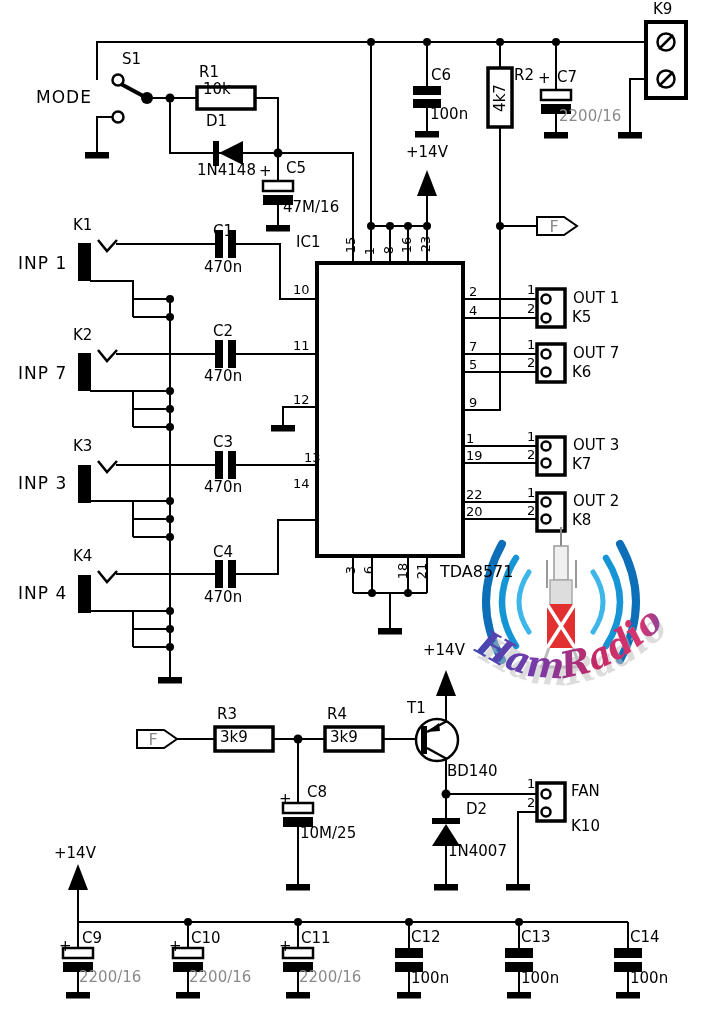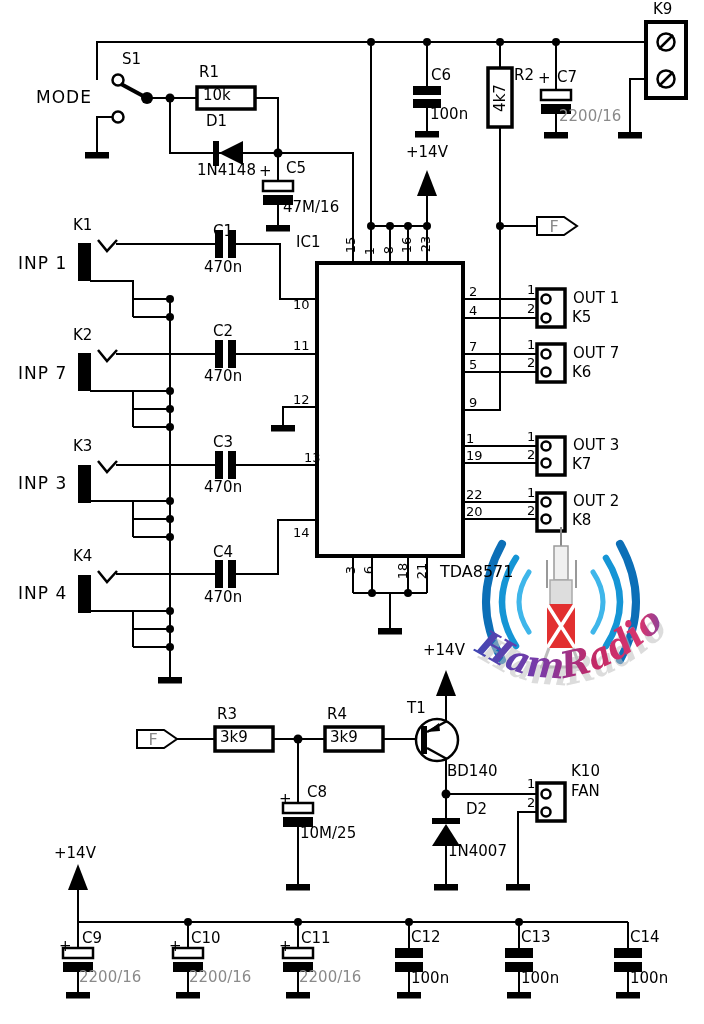--- a/index.html
+++ b/index.html
@@ -288,21 +288,21 @@
     </text>
     <text font-family="'DejaVu Serif','Liberation Serif',serif" font-size="36" font-style="italic" font-weight="bold" fill="url(#hamgrad)">
       <textPath href="#logopath" xlink:href="#logopath">HamRadio</textPath>
     </text>
   </g>
 </svg>
 
 <span class="lbl big" style="left:36px;top:89px">MODE</span>
 <span class="lbl" style="left:122px;top:52px">S1</span>
 <span class="lbl" style="left:199px;top:65px">R1</span>
-<span class="lbl" style="left:203px;top:88px">10k</span>
+<span class="lbl" style="left:203px;top:82px">10k</span>
 <span class="lbl" style="left:206px;top:114px">D1</span>
 <span class="lbl" style="left:197px;top:163px">1N4148</span>
 <span class="lbl" style="left:259px;top:164px">+</span>
 <span class="lbl" style="left:286px;top:161px">C5</span>
 <span class="lbl" style="left:283px;top:200px">47M/16</span>
 <span class="lbl" style="left:431px;top:68px">C6</span>
 <span class="lbl" style="left:430px;top:107px">100n</span>
 <span class="lbl" style="left:514px;top:68px">R2</span>
 <span class="lbl rot" style="left:500px;top:98px">4k7</span>
 <span class="lbl" style="left:538px;top:71px">+</span>
@@ -312,25 +312,25 @@
 <span class="lbl" style="left:406px;top:145px">+14V</span>
 <span class="flagF ctr" style="position:absolute;left:554px;top:226px">F</span>
 
 <span class="lbl" style="left:296px;top:235px">IC1</span>
 <span class="lbl" style="left:440px;top:564px;font-size:16px">TDA8571</span>
 <span class="lbl sm rot" style="left:350px;top:245px">15</span>
 <span class="lbl sm rot" style="left:369px;top:251px">1</span>
 <span class="lbl sm rot" style="left:388px;top:250px">8</span>
 <span class="lbl sm rot" style="left:406px;top:245px">16</span>
 <span class="lbl sm rot" style="left:425px;top:244px">23</span>
-<span class="lbl sm" style="left:293px;top:298px">10</span>
+<span class="lbl sm" style="left:293px;top:283px">10</span>
 <span class="lbl sm" style="left:293px;top:339px">11</span>
 <span class="lbl sm" style="left:293px;top:393px">12</span>
 <span class="lbl sm" style="left:304px;top:451px">13</span>
-<span class="lbl sm" style="left:293px;top:526px">14</span>
+<span class="lbl sm" style="left:293px;top:477px">14</span>
 <span class="lbl sm" style="left:469px;top:285px">2</span>
 <span class="lbl sm" style="left:469px;top:304px">4</span>
 <span class="lbl sm" style="left:469px;top:340px">7</span>
 <span class="lbl sm" style="left:469px;top:358px">5</span>
 <span class="lbl sm" style="left:469px;top:396px">9</span>
 <span class="lbl sm" style="left:466px;top:432px">1</span>
 <span class="lbl sm" style="left:466px;top:449px">19</span>
 <span class="lbl sm" style="left:466px;top:488px">22</span>
 <span class="lbl sm" style="left:466px;top:505px">20</span>
 <span class="lbl sm rot" style="left:350px;top:570px">3</span>
@@ -381,21 +381,21 @@
 <span class="lbl" style="left:447px;top:764px">BD140</span>
 <span class="lbl" style="left:423px;top:643px">+14V</span>
 <span class="lbl" style="left:466px;top:802px">D2</span>
 <span class="lbl" style="left:448px;top:844px">1N4007</span>
 <span class="lbl" style="left:279px;top:792px">+</span>
 <span class="lbl" style="left:307px;top:785px">C8</span>
 <span class="lbl" style="left:300px;top:826px">10M/25</span>
 <span class="lbl sm" style="left:527px;top:777px">1</span>
 <span class="lbl sm" style="left:527px;top:796px">2</span>
 <span class="lbl" style="left:571px;top:784px">FAN</span>
-<span class="lbl" style="left:571px;top:764px">K10</span>
+<span class="lbl" style="left:571px;top:819px">K10</span>
 
 <span class="lbl" style="left:54px;top:846px">+14V</span>
 <span class="lbl" style="left:59px;top:939px">+</span>
 <span class="lbl" style="left:82px;top:931px">C9</span>
 <span class="lbl gray" style="left:79px;top:970px">2200/16</span>
 <span class="lbl" style="left:169px;top:939px">+</span>
 <span class="lbl" style="left:191px;top:931px">C10</span>
 <span class="lbl gray" style="left:189px;top:970px">2200/16</span>
 <span class="lbl" style="left:279px;top:939px">+</span>
 <span class="lbl" style="left:301px;top:931px">C11</span>

